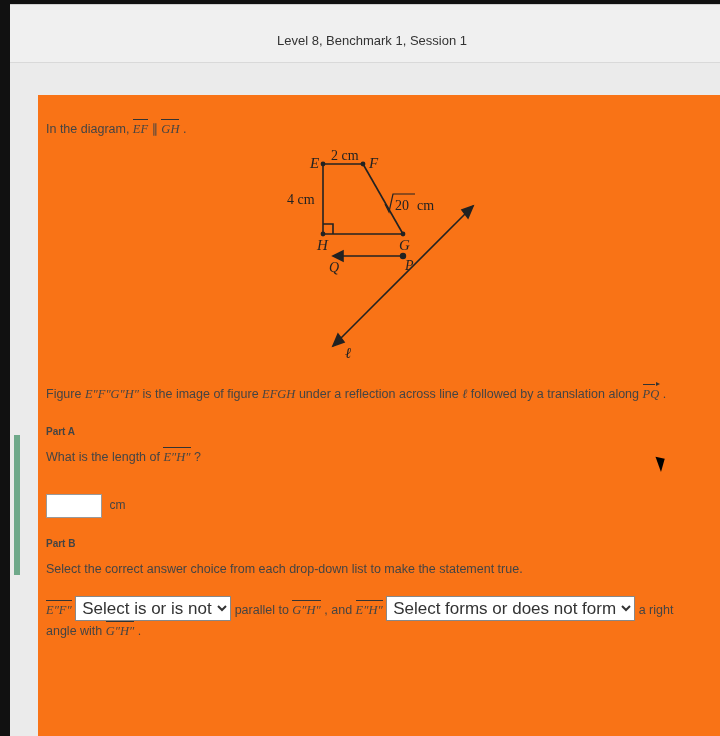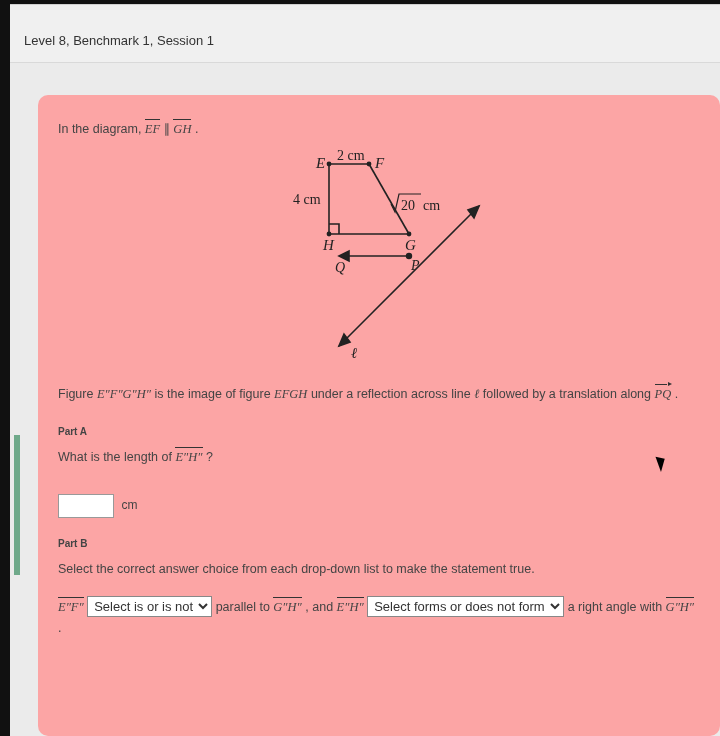--- a/index.html
+++ b/index.html
@@ -21,48 +21,48 @@
     background: #ebebeb;
     border-top: 1px solid #d0d0d0;
   }
   .header {
     padding: 28px 0 14px 14px;
     font-size: 13px;
     font-weight: 500;
     color: #333;
     border-bottom: 1px solid #d9d9d9;
     background: #f0f0f0;
+    text-align: center;
   }
   .card {
     position: absolute;
     left: 28px;
     top: 90px;
     right: 0;
     bottom: 0;
-    background: #fca5a5;
-    padding: 24px 20px 20px 20px;
+    background: #f97316;
+    padding: 24px 20px 20px 8px;
     font-size: 12.5px;
     color: #444;
-    border-radius: 10px;
   }
   .seg { font-family: 'Times New Roman', serif; font-style: italic; position: relative; display: inline-block; }
   .seg.ov::before { content:""; position:absolute; left:0; right:0; top:0; border-top:1px solid #333; }
   .seg.arrow::before { content:""; position:absolute; left:0; right:4px; top:0; border-top:1px solid #333; }
   .seg.arrow::after { content:""; position:absolute; right:-1px; top:-2.5px; border-left:4px solid #333; border-top:2.5px solid transparent; border-bottom:2.5px solid transparent; }
   .math { font-family:Liberation Serif, serif; font-style: italic; }
   .para { line-height: 1.7; }
   .partlabel { font-weight: bold; margin-top: 20px; margin-bottom: 10px; font-size: 10px; }
   .answerbox {
     display:inline-block; width:56px; height:24px;
     border:1px solid #999; background:#fff; vertical-align: middle;
     margin-right:4px;
   }
   .unit { font-size:12px; color:#444; }
   select {
-    font-size: 13px;
+    font-size: 17px;
     background: #fff;
     border: 1px solid #888;
     padding: 1px 2px;
     color: #333;
     vertical-align: baseline;
   }
   .diagram {
     position: relative;
     width: 320px;
     height: 220px;

